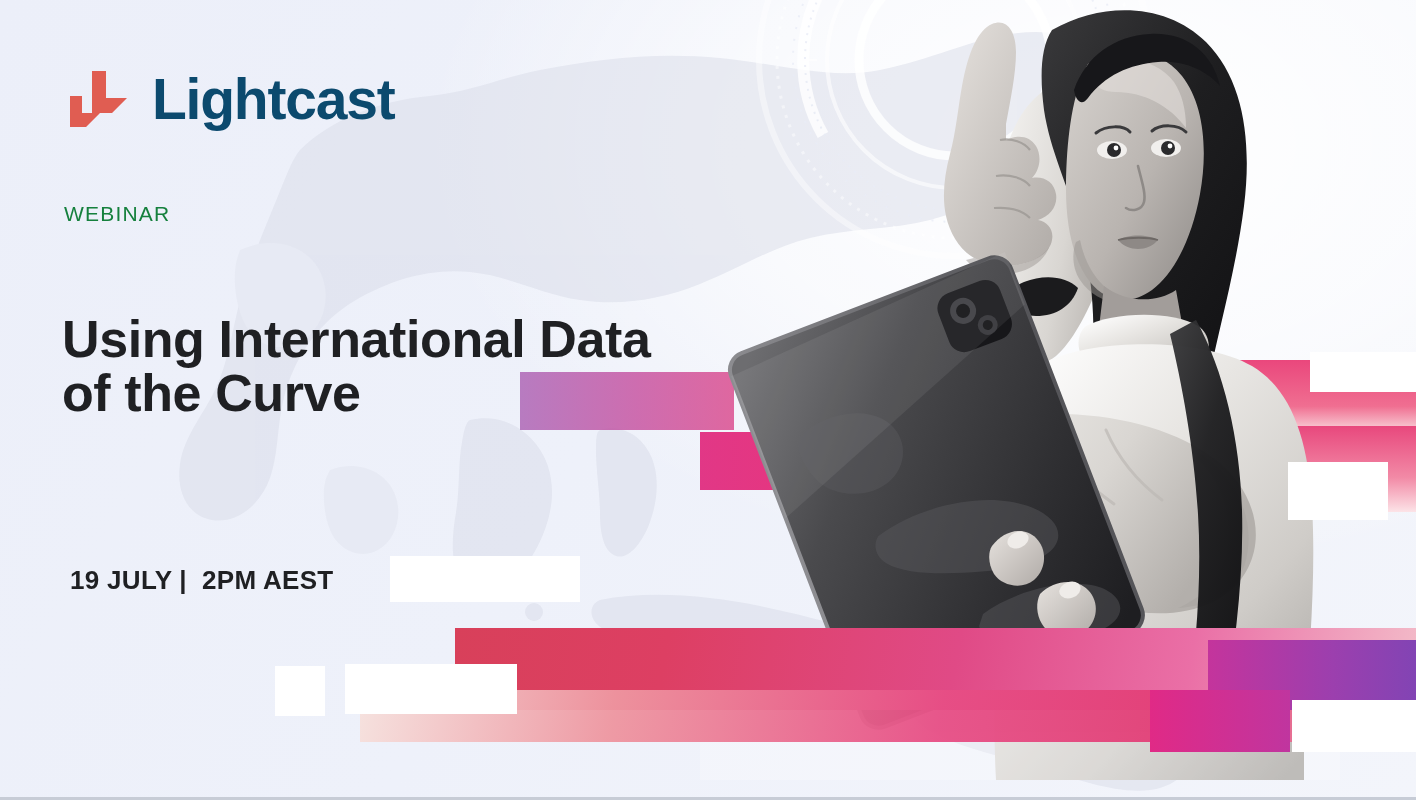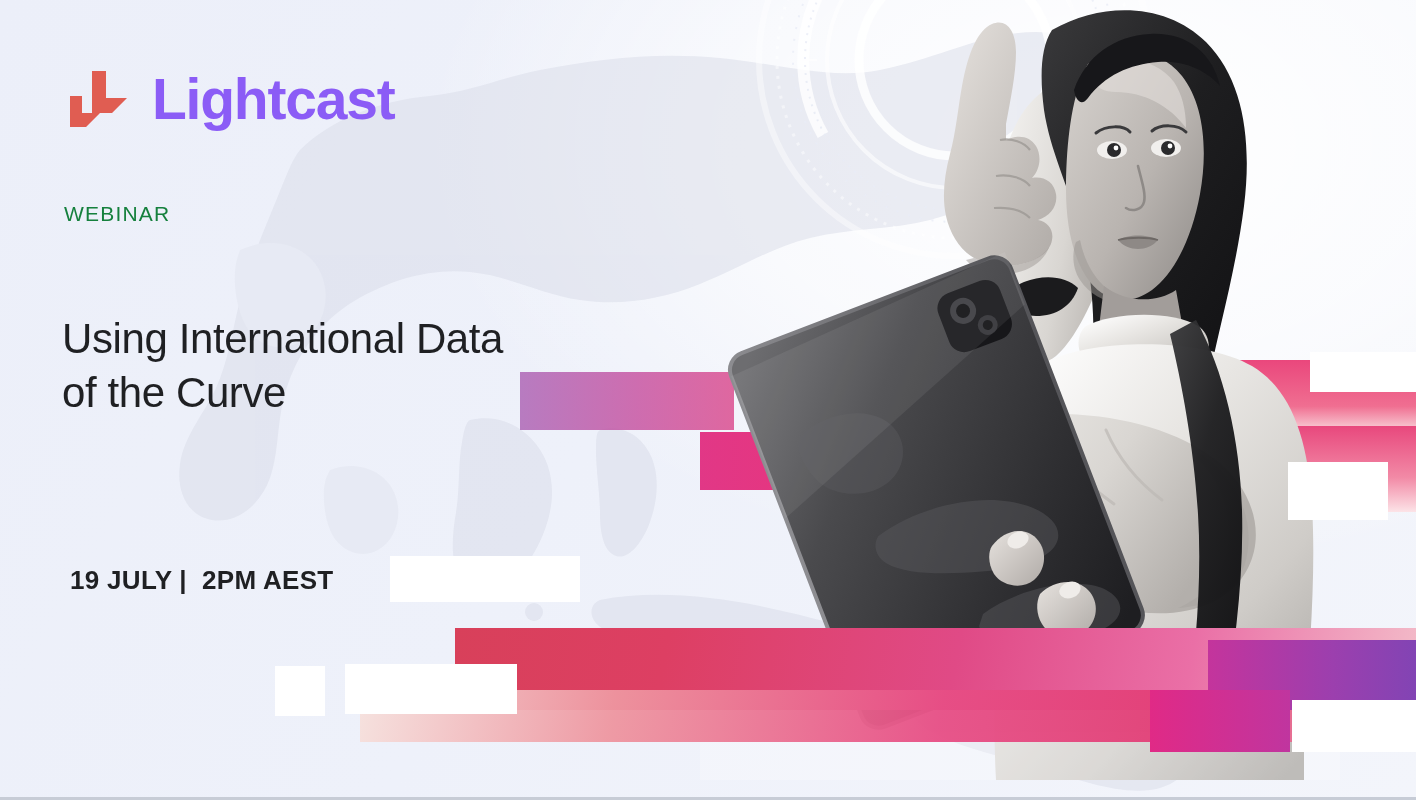--- a/index.html
+++ b/index.html
@@ -84,32 +84,32 @@
   
   #person{left:700px;top:-10px;width:640px;height:790px;}
   #person svg{width:100%;height:100%;display:block;}
 
   
   #content{position:absolute;left:0;top:0;width:700px;height:800px;}
 
   #logo{position:absolute;left:62px;top:66px;display:flex;align-items:center;gap:18px;}
   #logo-mark{width:72px;height:66px;display:block;}
   #logo-word{
-    font-size:57px;font-weight:700;color:#8b5cf6;letter-spacing:-1.2px;line-height:1;
+    font-size:57px;font-weight:700;color:#0c4a6e;letter-spacing:-1.2px;line-height:1;
     font-family:"Liberation Sans","DejaVu Sans",sans-serif;
   }
 
   #eyebrow{
     position:absolute;left:64px;top:202px;
     font-size:21px;font-weight:400;letter-spacing:1.2px;color:#15803d;
   }
 
   #headline{
     position:absolute;left:62px;top:312px;width:600px;
-    font-size:42px;line-height:54px;font-weight:400;color:#1f2023;
+    font-size:52px;line-height:54px;font-weight:700;color:#1f2023;
     letter-spacing:-0.4px;
   }
   #headline .l{display:block;white-space:pre;}
 
   #datetime{
     position:absolute;left:70px;top:565px;
     font-size:26px;font-weight:700;color:#1f2023;letter-spacing:.3px;
     white-space:pre;
   }
 </style>

